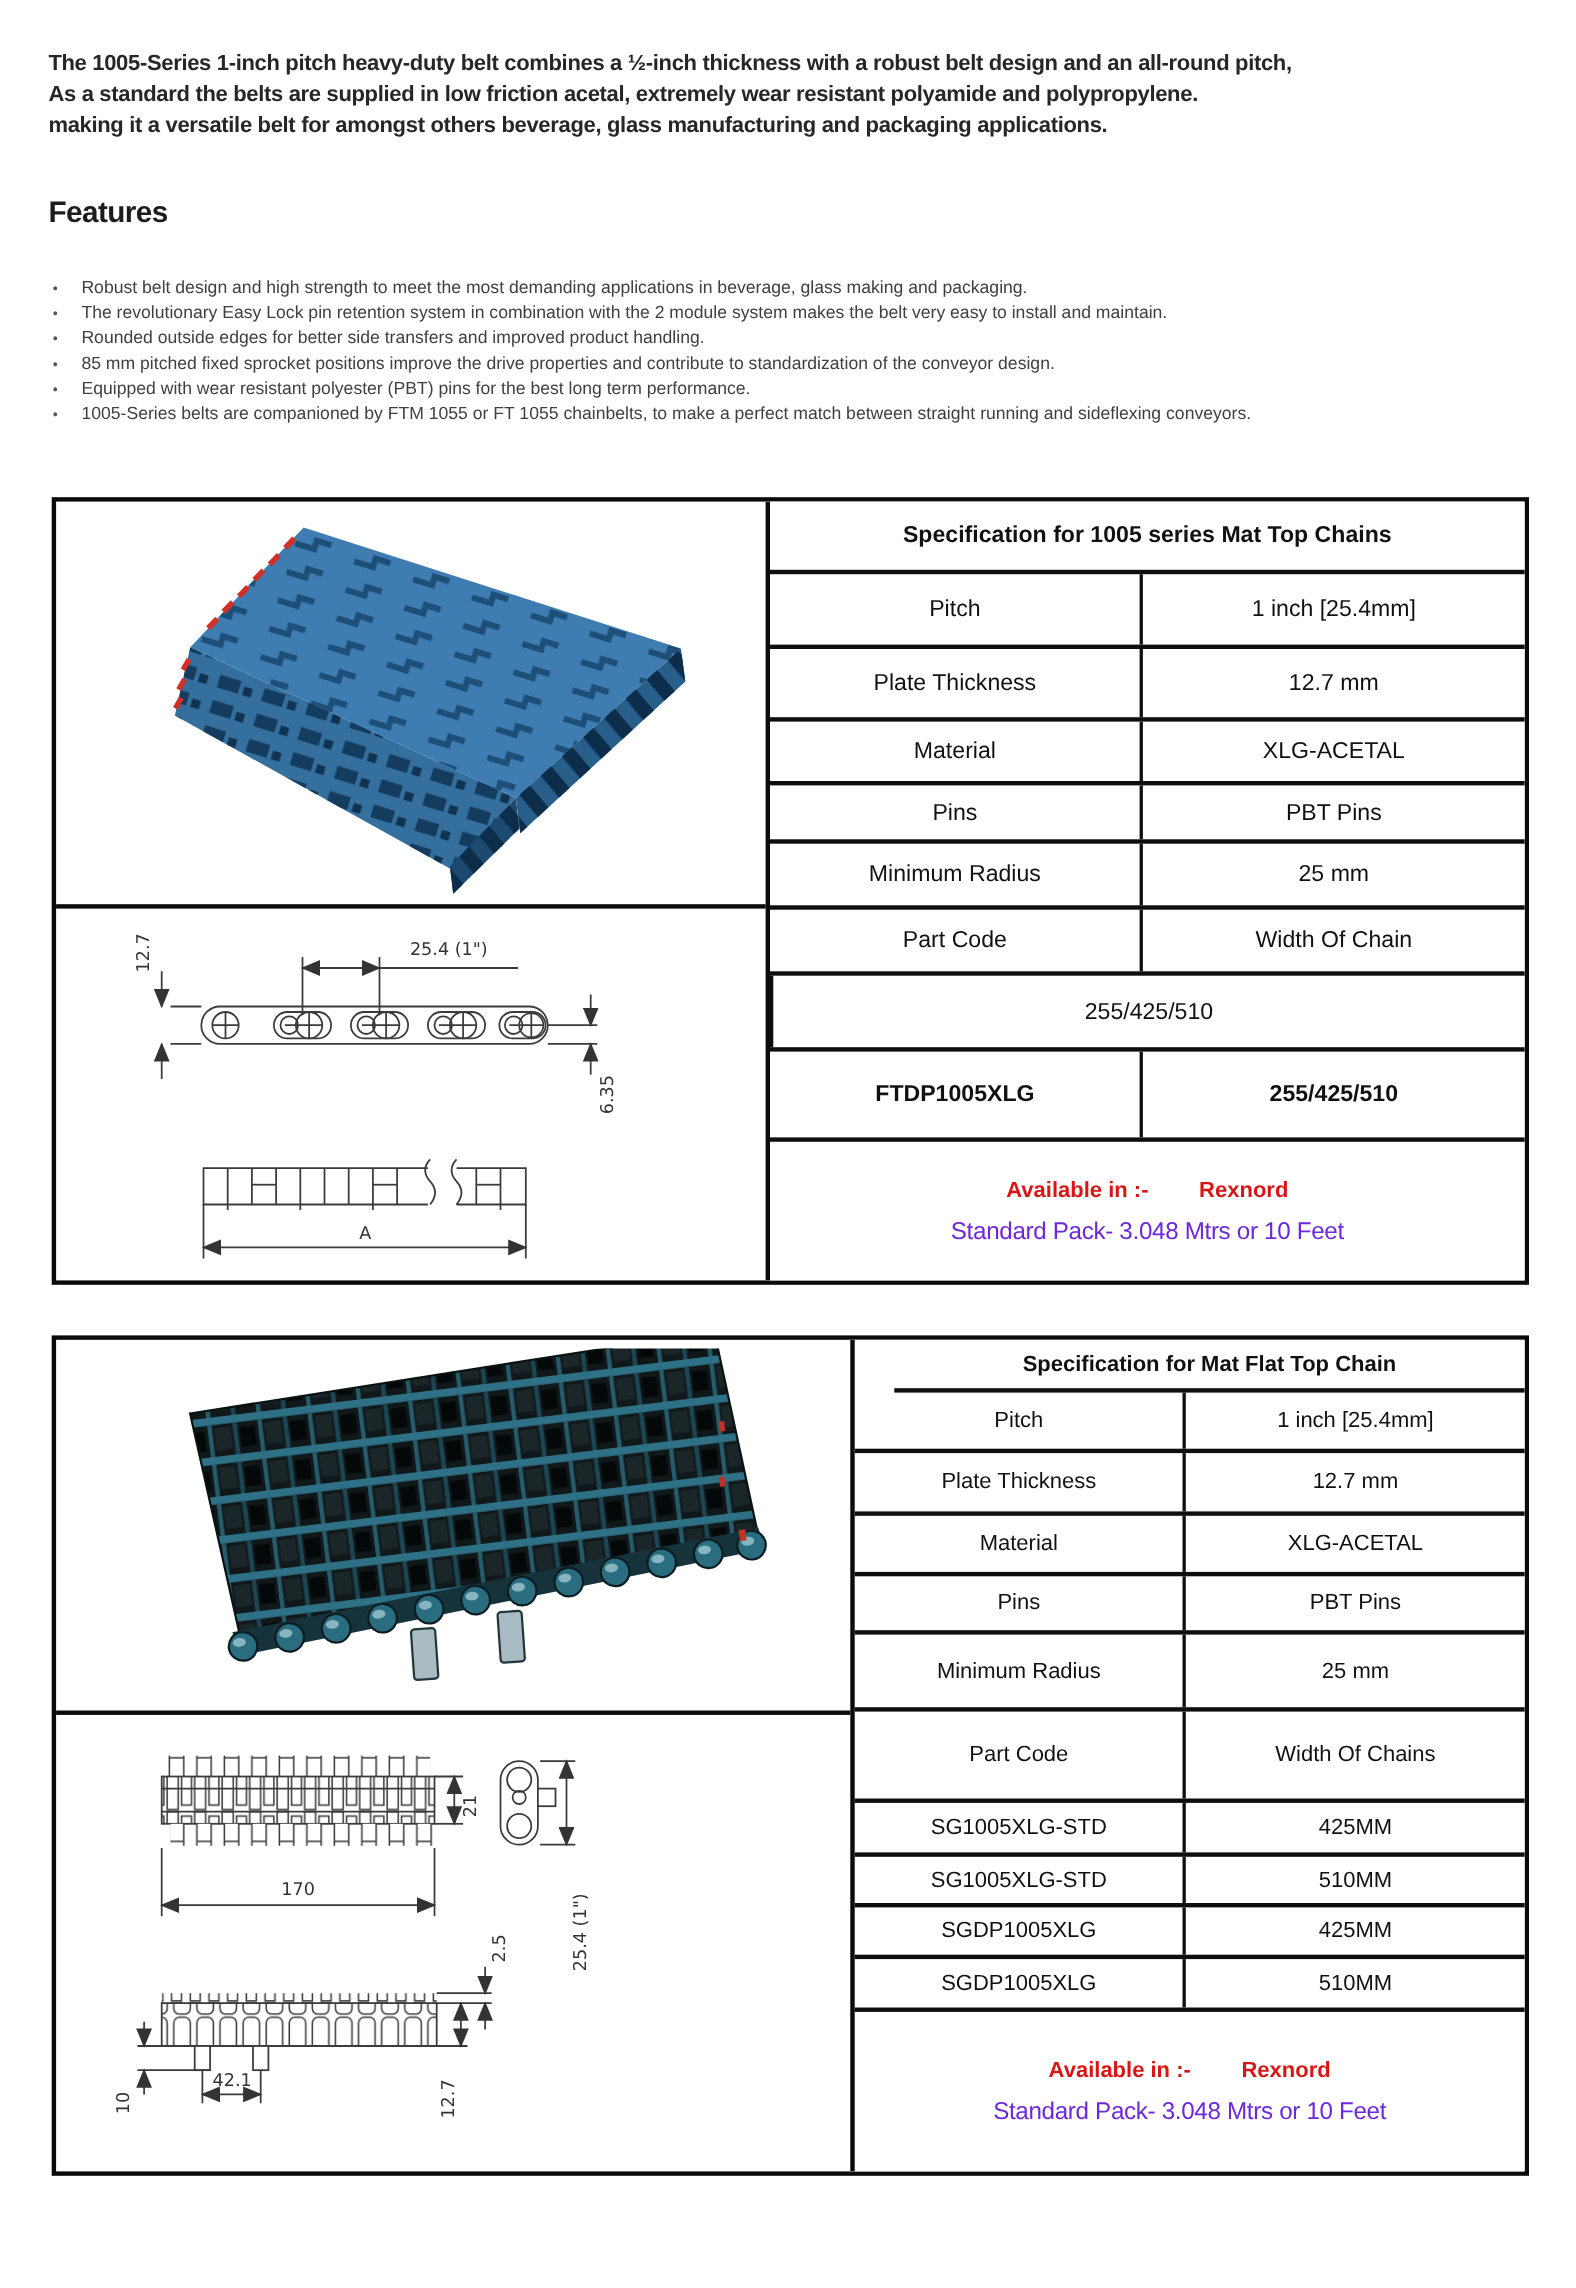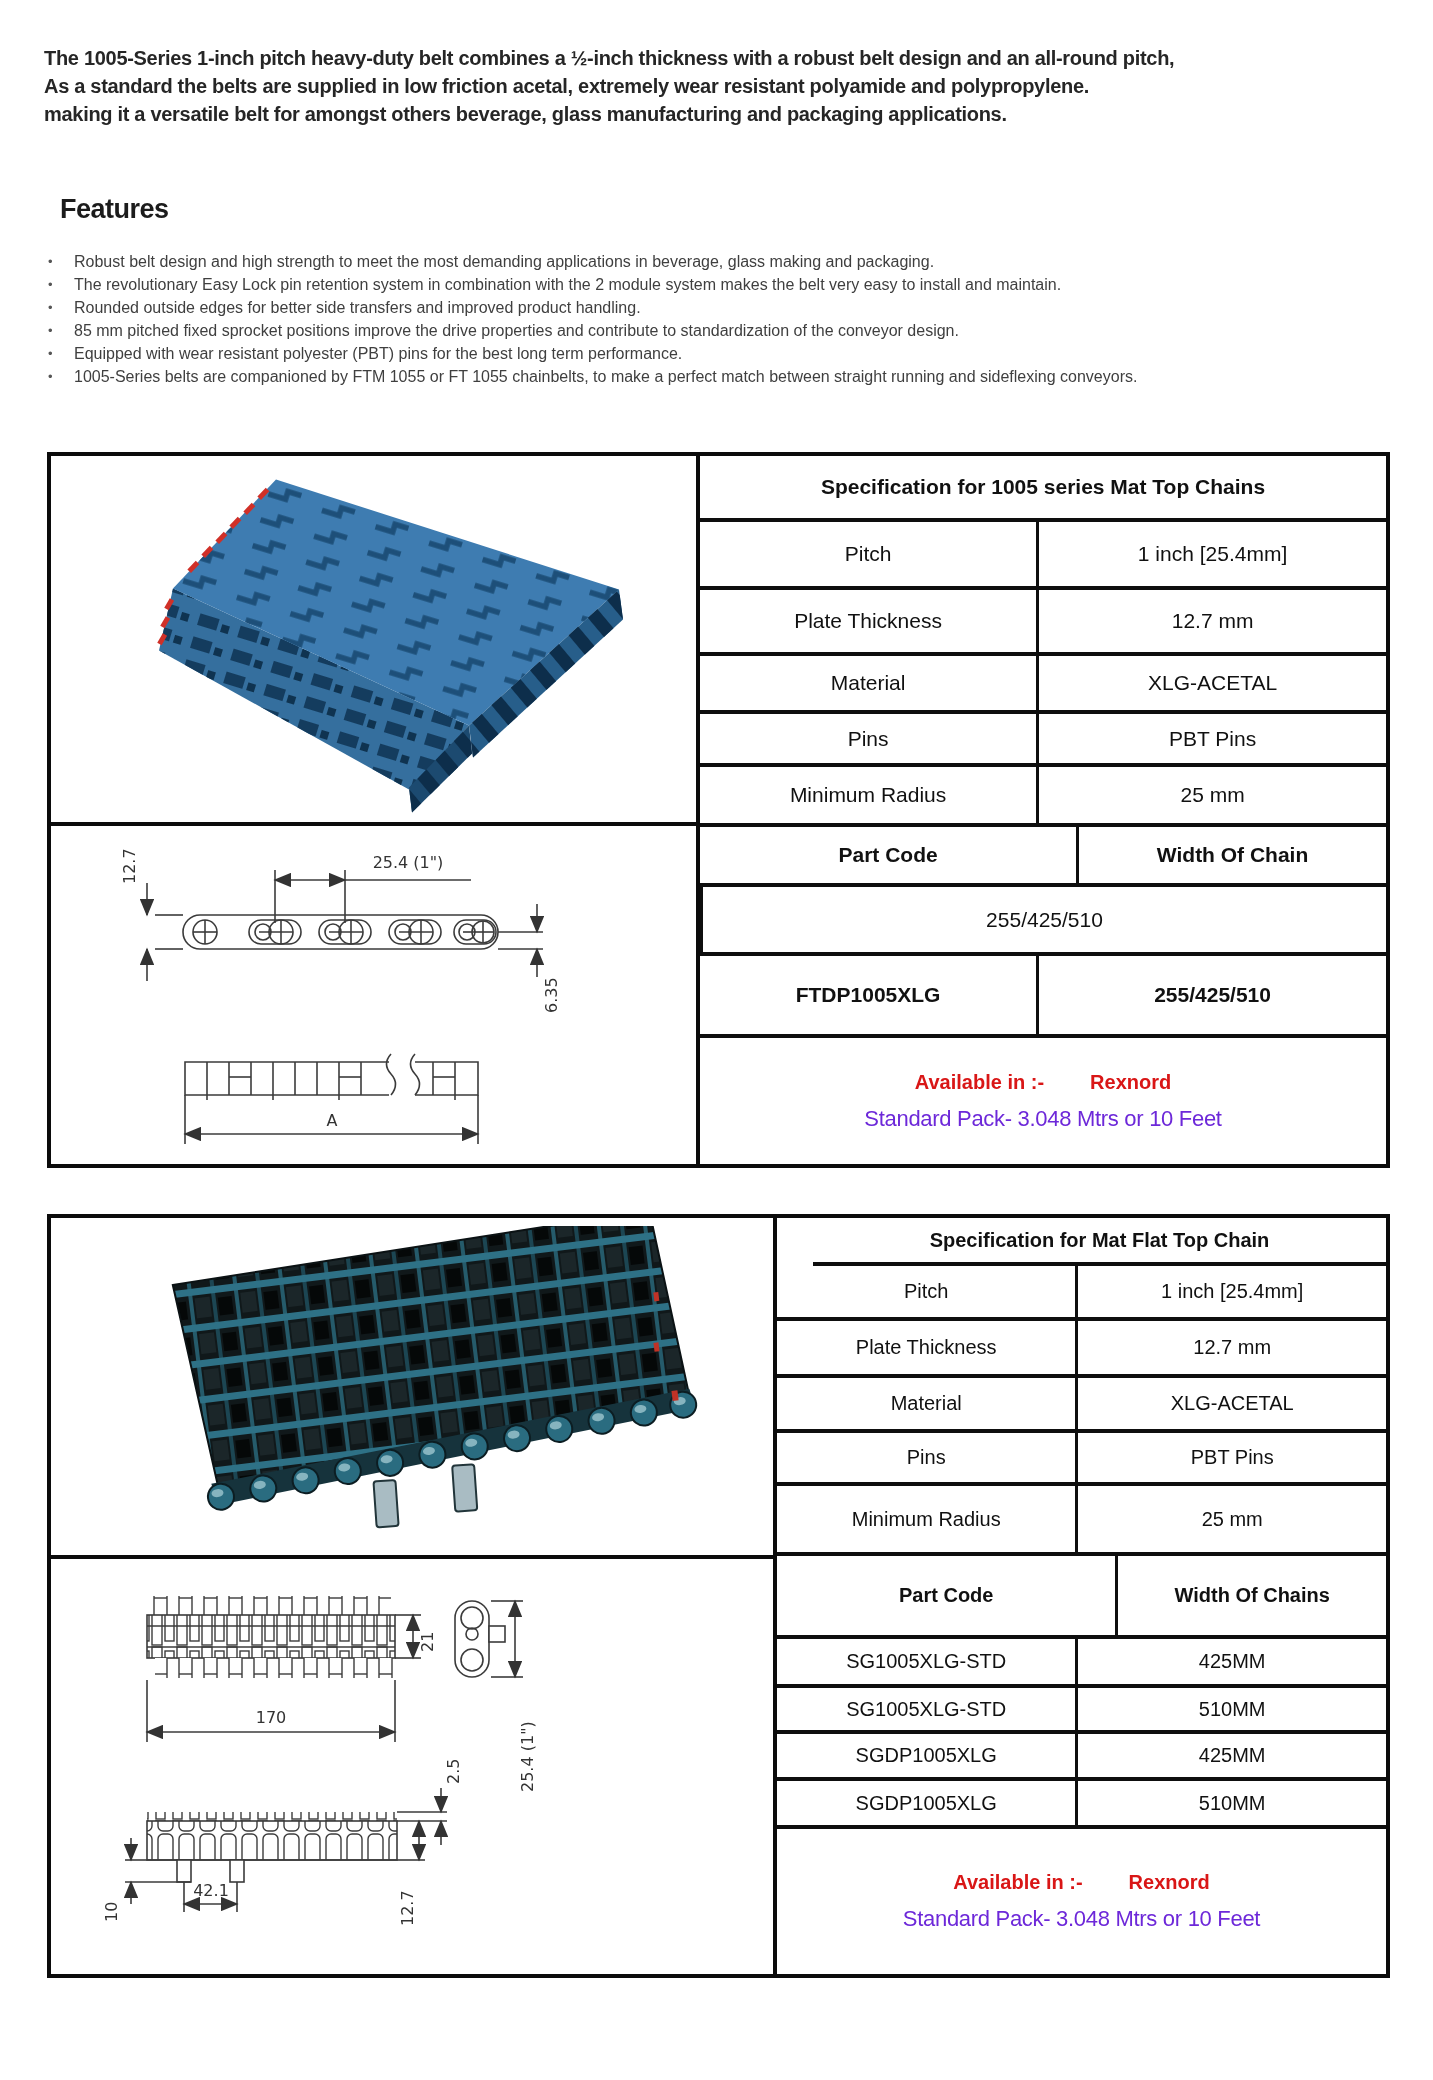--- a/index.html
+++ b/index.html
@@ -2,21 +2,21 @@
 <html><head>
 <meta charset="utf-8">
 <style>
   html,body{margin:0;padding:0;background:#ffffff;}
   .page{position:relative;width:1433px;height:2080px;background:#fff;overflow:hidden;
         font-family:"Liberation Sans",sans-serif;color:#222;padding-left:40px;}
 
   
   .intro{position:absolute;left:44px;top:44px;width:1345px;
          font-weight:700;font-size:20px;line-height:28px;color:#262626;letter-spacing:-0.3px;}
-  .features-heading{position:absolute;left:44px;top:178px;margin:16px;
+  .features-heading{position:absolute;left:44px;top:178px;margin:0;
          font-size:27px;font-weight:700;color:#1c1c1c;letter-spacing:-0.5px;}
   .features{position:absolute;left:48px;top:250px;width:1330px;}
   .feature-item{display:flex;align-items:flex-start;font-size:16px;line-height:23px;color:#3f3f3f;}
   .feature-item .dot{width:26px;flex:0 0 26px;text-align:left;color:#555;font-size:13px;line-height:23px;}
 
   
   .box{position:absolute;left:47px;width:1343px;border:4px solid #0b0b0b;background:#fff;box-sizing:border-box;}
   .box1{top:452px;height:716px;}
   .box2{top:1214px;height:764px;}
   .hdiv{position:absolute;left:0;height:4px;background:#0b0b0b;}
@@ -42,21 +42,21 @@
   .row{display:flex;border-bottom:4px solid #0e0e0e;box-sizing:border-box;flex:0 0 auto;}
   .row:last-child{border-bottom:none;flex:1 1 auto;}
   .cell{display:flex;align-items:center;justify-content:center;text-align:center;box-sizing:border-box;}
   .cell.l{width:49%;}
   .cell.v{flex:1;border-left:3px solid #0e0e0e;}
   .cell.full{width:100%;flex-direction:column;justify-content:center;}
   .t1 .cell{font-size:21px;color:#111;}
   .t2 .cell{font-size:20px;color:#111;}
   .row.title .cell{font-weight:700;font-size:21px;}
   .t2 .row.title .cell{font-size:20px;}
-  .row.part-header .cell{font-weight:700;margin-left:20px;}
+  .row.part-header .cell{font-weight:400;}
   
   .t1 .r-title{height:66px;} .t1 .r-1{height:68px;} .t1 .r-2{height:66px;}
   .t1 .r-3{height:58px;} .t1 .r-4{height:53px;} .t1 .r-5{height:60px;}
   .t1 .r-ph{height:60px;} .t1 .r-p1{height:69px;} .t1 .r-p2{height:82px;font-weight:bold;}
   
   .t2 .r-title{height:48px;margin-left:36px;} .t2 .r-1{height:55px;} .t2 .r-2{height:57px;}
   .t2 .r-3{height:55px;} .t2 .r-4{height:53px;} .t2 .r-5{height:70px;}
   .t2 .r-ph{height:83px;} .t2 .r-p1{height:49px;} .t2 .r-p2{height:46px;}
   .t2 .r-p3{height:47px;} .t2 .r-p4{height:48px;}
 

